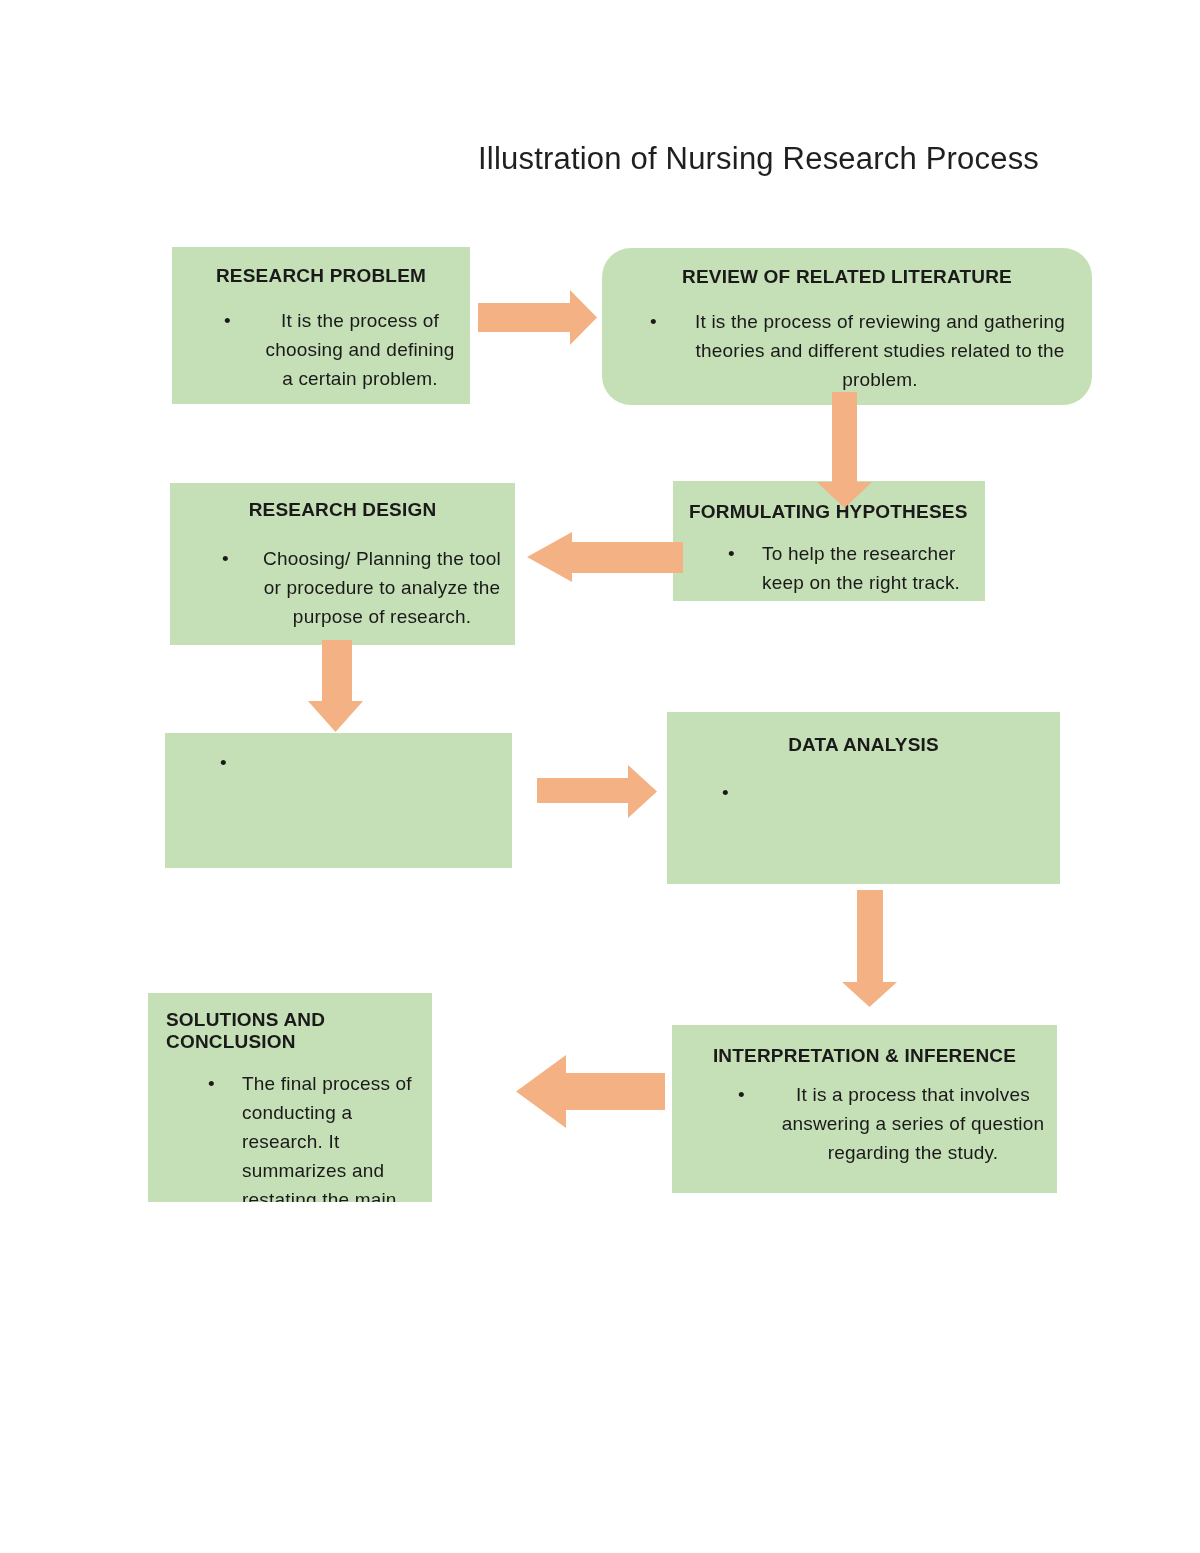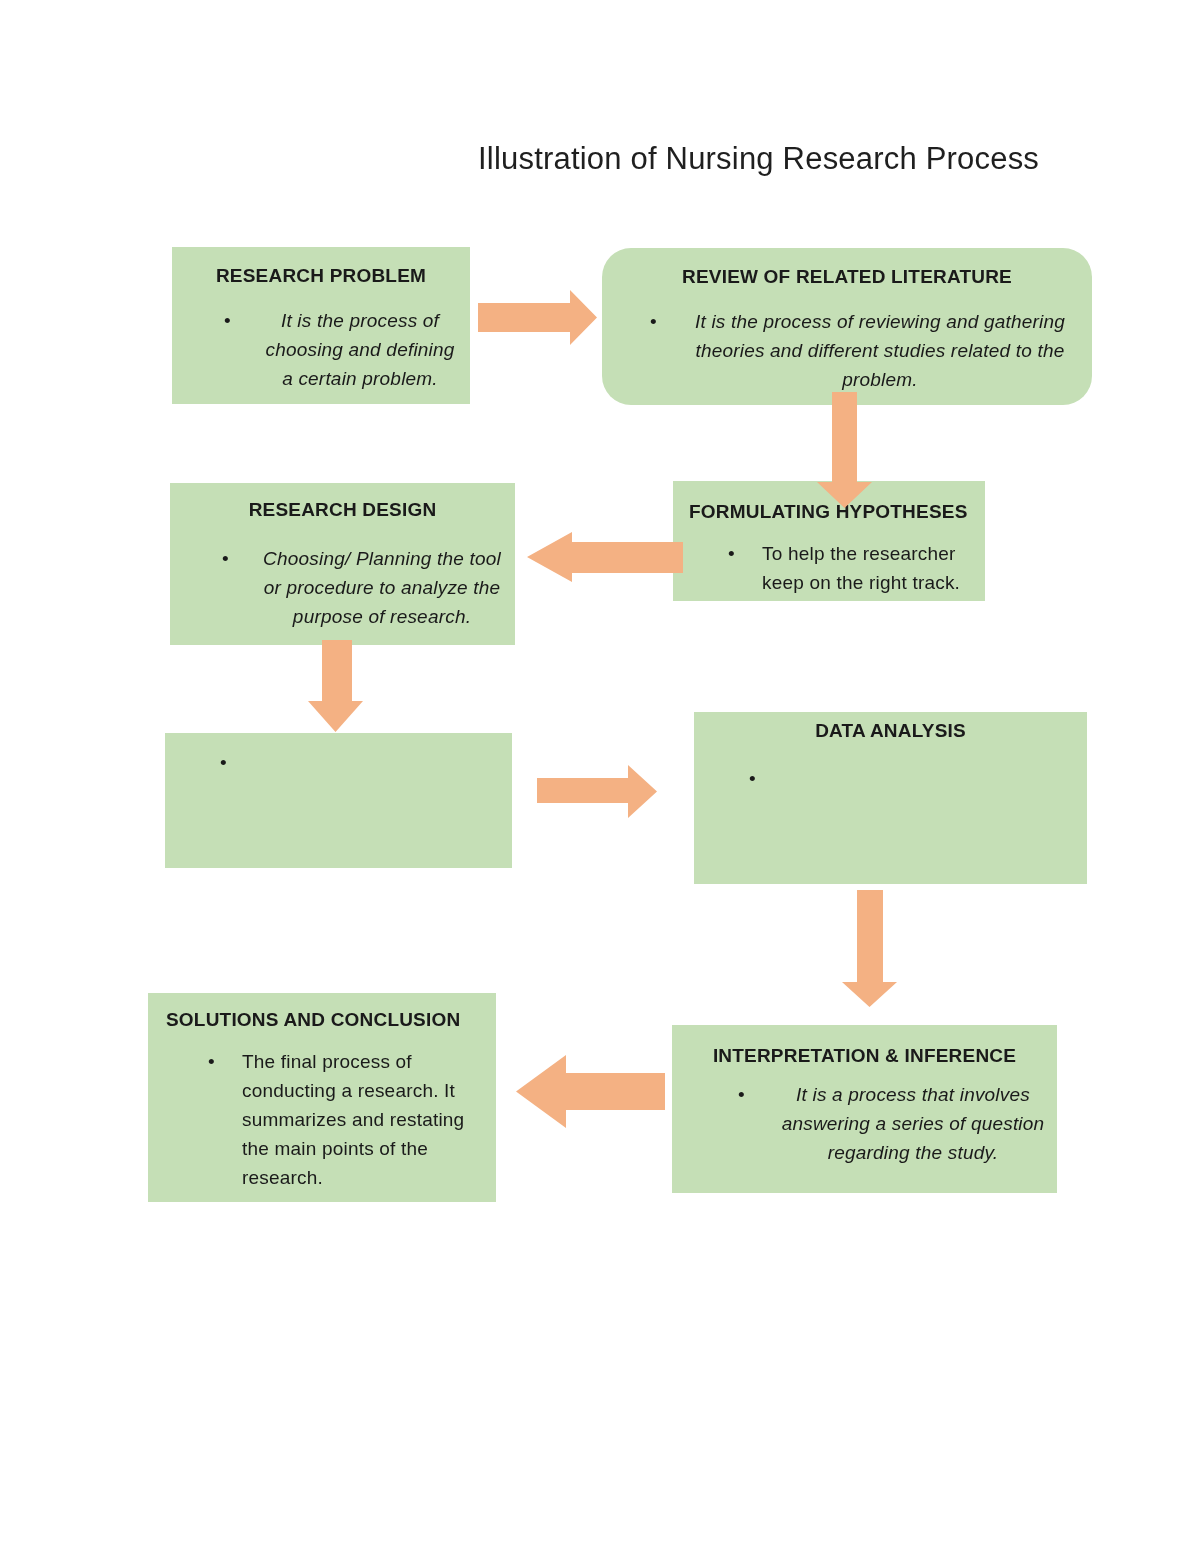--- a/index.html
+++ b/index.html
@@ -49,21 +49,21 @@
     width:34px;
     font-size:19px;
     line-height:29px;
     flex:0 0 auto;
   }
   .bullet-text{
     font-size:19px;
     line-height:29px;
     letter-spacing:0.2px;
   }
-  .center-text{text-align:center;font-style:italic;}
+  .center-text{text-align:center;}
 
   
   #box-research-problem{left:172px;top:247px;width:298px;height:157px;padding-top:18px;}
   #box-research-problem .bullet-row{margin-top:19px;padding-left:52px;}
   #box-research-problem .bullet-text{width:204px;}
 
   #box-review{left:602px;top:248px;width:490px;height:157px;padding-top:18px;border-radius:29px;}
   #box-review .bullet-row{margin-top:19px;padding-left:48px;}
   #box-review .bullet-text{width:392px;}
 
@@ -73,25 +73,25 @@
 
   #box-hypotheses{left:673px;top:481px;width:312px;height:120px;padding-top:20px;}
   #box-hypotheses .box-title{padding-left:16px;}
   #box-hypotheses .bullet-row{margin-top:16px;padding-left:55px;}
   #box-hypotheses .bullet-text{width:215px;}
 
   #box-collection{left:165px;top:733px;width:347px;height:135px;padding-top:12px;}
   #box-collection .bullet-row{margin-top:3px;padding-left:55px;}
   #box-collection .bullet-text{width:232px;}
 
-  #box-analysis{left:667px;top:712px;width:393px;height:172px;padding-top:8px;margin-left:27px;}
+  #box-analysis{left:667px;top:712px;width:393px;height:172px;padding-top:22px;}
   #box-analysis .bullet-row{margin-top:22px;padding-left:55px;}
   #box-analysis .bullet-text{width:272px;}
 
-  #box-solutions{left:148px;top:993px;width:348px;height:209px;padding-top:16px;}
+  #box-solutions{left:148px;top:993px;width:284px;height:209px;padding-top:16px;}
   #box-solutions .box-title{padding-left:18px;}
   #box-solutions .bullet-row{margin-top:16px;padding-left:60px;}
   #box-solutions .bullet-text{width:232px;}
 
   #box-interpretation{left:672px;top:1025px;width:385px;height:168px;padding-top:20px;}
   #box-interpretation .bullet-row{margin-top:13px;padding-left:66px;}
   #box-interpretation .bullet-text{width:282px;}
 
   .flow-arrow{
     position:absolute;

